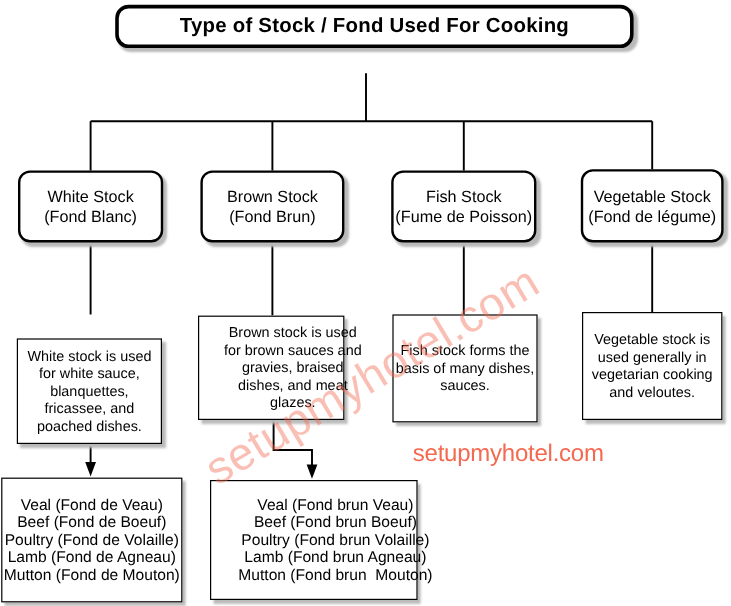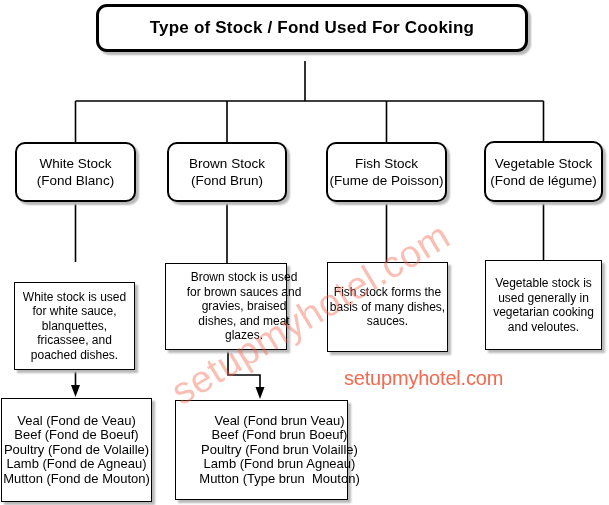--- a/index.html
+++ b/index.html
@@ -48,21 +48,21 @@
 <div id="canvas">
 
   <svg id="connectors" width="609" height="505" viewBox="0 0 609 505">
     <path d="M305,61 V101 M75.5,101 H543.5 M75.5,101 V142 M227,101 V142 M386.5,101 V142 M543.5,101 V141
              M75.5,202 V262 M227,202 V263 M386.5,202 V262 M543.5,202 V260
              M75.5,352 V385 M228,350 V375 H260 V388" stroke="#000" stroke-width="1.6" fill="none"></path>
     <polygon points="75.5,397 71,385 80,385" fill="#000"></polygon>
     <polygon points="260,399 255.5,387 264.5,387" fill="#000"></polygon>
   </svg>
 
-  <div class="box title-box" style="left:96px;top:4px;width:432px;height:48px;">
+  <div class="box title-box" style="left:96px;top:4px;width:432px;height:36px;">
     <div>Type of Stock / Fond Used For Cooking</div>
   </div>
 
   <div class="box stock-box" style="left:15px;top:142px;width:121px;height:60px;">
     <div class="line">White Stock</div>
     <div class="line">(Fond Blanc)</div>
   </div>
   <div class="box stock-box" style="left:167px;top:142px;width:120px;height:60px;">
     <div class="line">Brown Stock</div>
     <div class="line">(Fond Brun)</div>
@@ -107,19 +107,19 @@
     <div class="line">Beef (Fond de Boeuf)</div>
     <div class="line">Poultry (Fond de Volaille)</div>
     <div class="line">Lamb (Fond de Agneau)</div>
     <div class="line">Mutton (Fond de Mouton)</div>
   </div>
   <div class="box list-box" style="left:175px;top:400px;width:173px;height:100px;padding-left:36px;">
     <div class="line">Veal (Fond brun Veau)</div>
     <div class="line">Beef (Fond brun Boeuf)</div>
     <div class="line">Poultry (Fond brun Volaille)</div>
     <div class="line">Lamb (Fond brun Agneau)</div>
-    <div class="line">Mutton (Type brun  Mouton)</div>
+    <div class="line">Mutton (Fond brun  Mouton)</div>
   </div>
 
   <div class="wm-diagonal" style="color: rgb(244, 105, 79);">setupmyhotel.com</div>
   <div class="wm-footer" style="color: rgb(244, 105, 79);">setupmyhotel.com</div>
 
 </div>
 
 </body></html>

